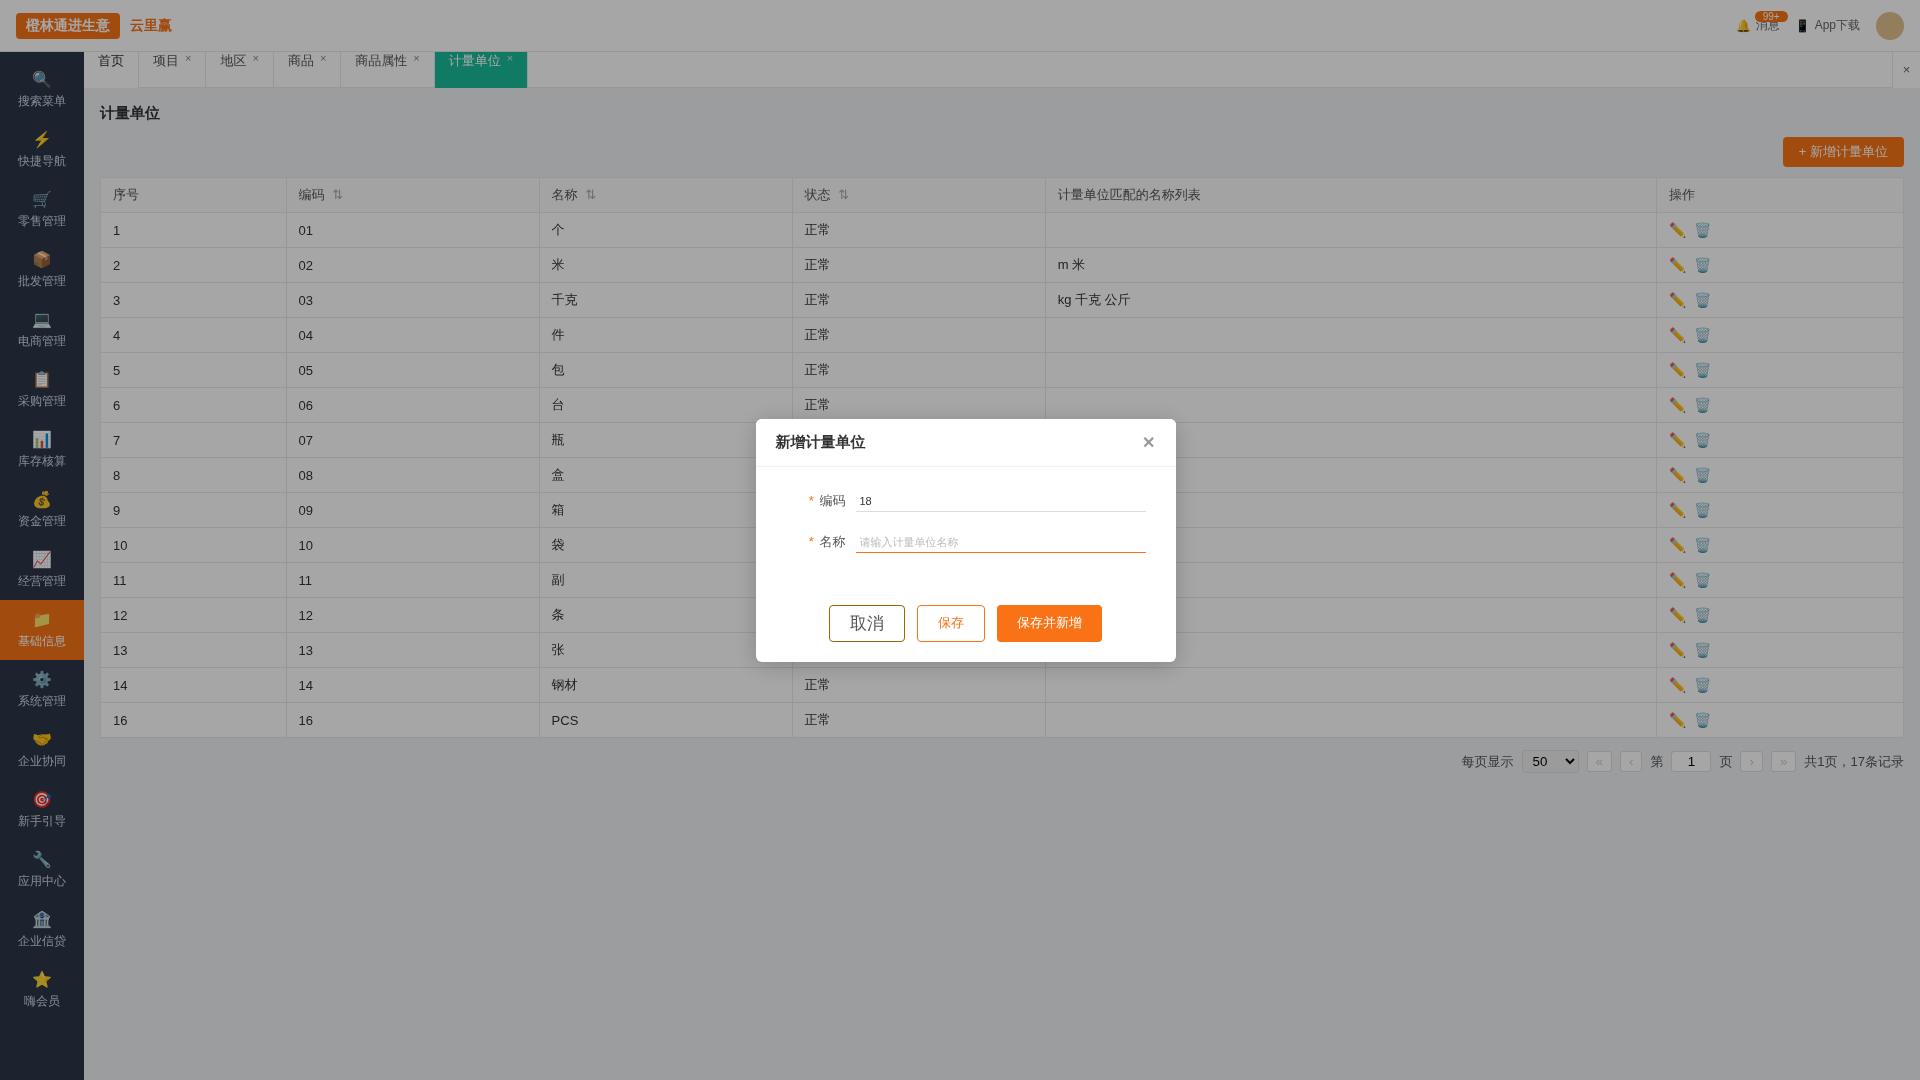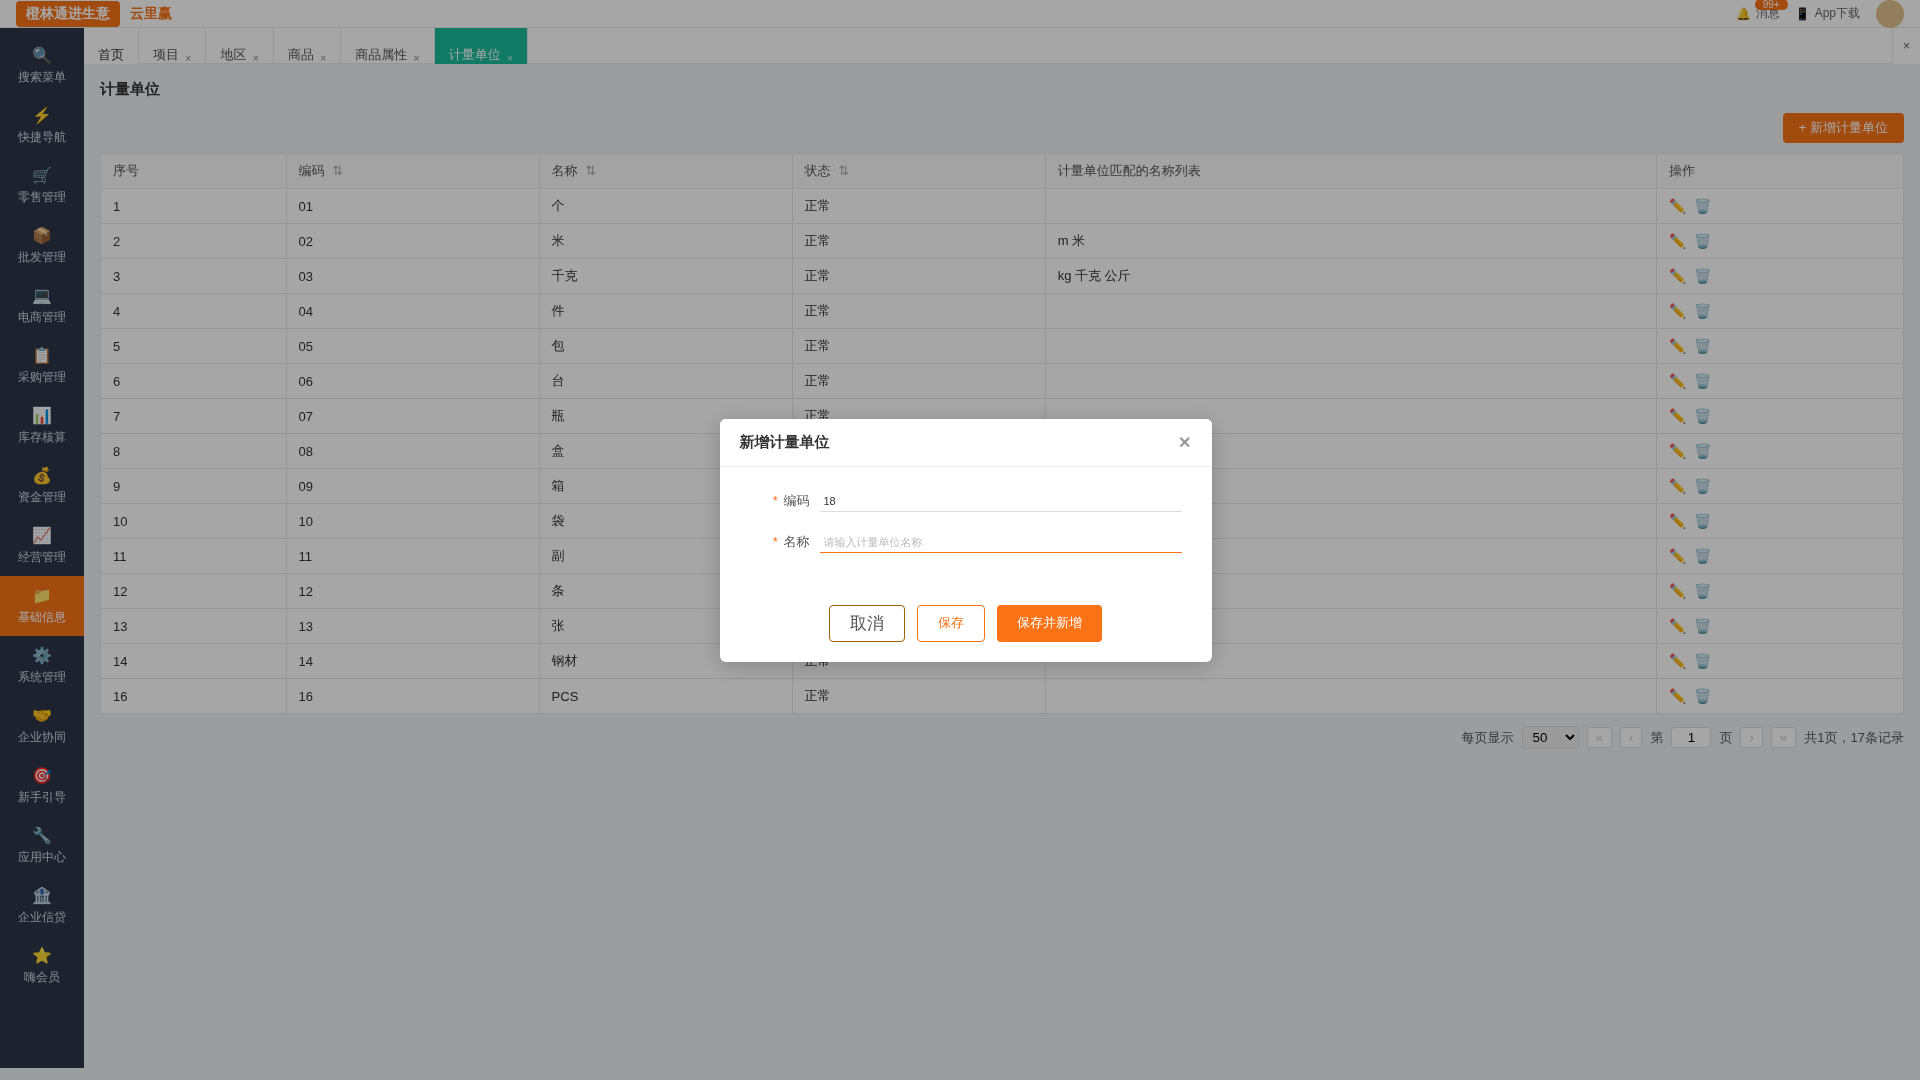--- a/index.html
+++ b/index.html
@@ -1,20 +1,20 @@
 <!DOCTYPE html>
 <html><head>
   <meta charset="utf-8">
   <style>
     * { box-sizing: border-box; margin: 0; padding: 0; }
     body { font-family: "Microsoft YaHei", "PingFang SC", Arial, sans-serif; font-size: 13px; background: #f0f2f5; color: #333; height: 1080px; width: 1920px; overflow: hidden; }
 
     
     .top-bar {
-      height: 28px;
+      height: 52px;
       background: #fff;
       border-bottom: 1px solid #e8e8e8;
       display: flex;
       align-items: center;
       padding: 0 16px;
       justify-content: space-between;
     }
     .top-bar-left { display: flex; align-items: center; gap: 10px; }
     .logo-area {
       display: flex; align-items: center; gap: 6px;
@@ -64,21 +64,21 @@
       background: #fff;
       border-bottom: 1px solid #e8e8e8;
       display: flex;
       align-items: center;
       padding-left: 0;
       position: relative;
     }
     .tab {
       height: 36px;
       display: flex;
-      align-items: flex-end;
+      align-items: flex-start;
       padding: 0 14px;
       font-size: 13px;
       color: #555;
       border-right: 1px solid #e8e8e8;
       cursor: pointer;
       gap: 6px;
       white-space: nowrap;
     }
     .tab.active { background: #1abc9c; color: #fff; }
     .tab .close-x { font-size: 11px; color: inherit; opacity: 0.7; }
@@ -195,21 +195,21 @@
       z-index: 1000;
       display: flex;
       align-items: center;
       justify-content: center;
     }
 
     
     .dialog {
       background: #fff;
       border-radius: 6px;
-      width: 492px;
+      width: 420px;
       box-shadow: 0 4px 24px rgba(0,0,0,0.2);
       overflow: hidden;
       margin-left: 11px;
     }
     .dialog-header {
       background: #fff;
       padding: 14px 20px;
       font-size: 15px;
       font-weight: bold;
       color: #333;

